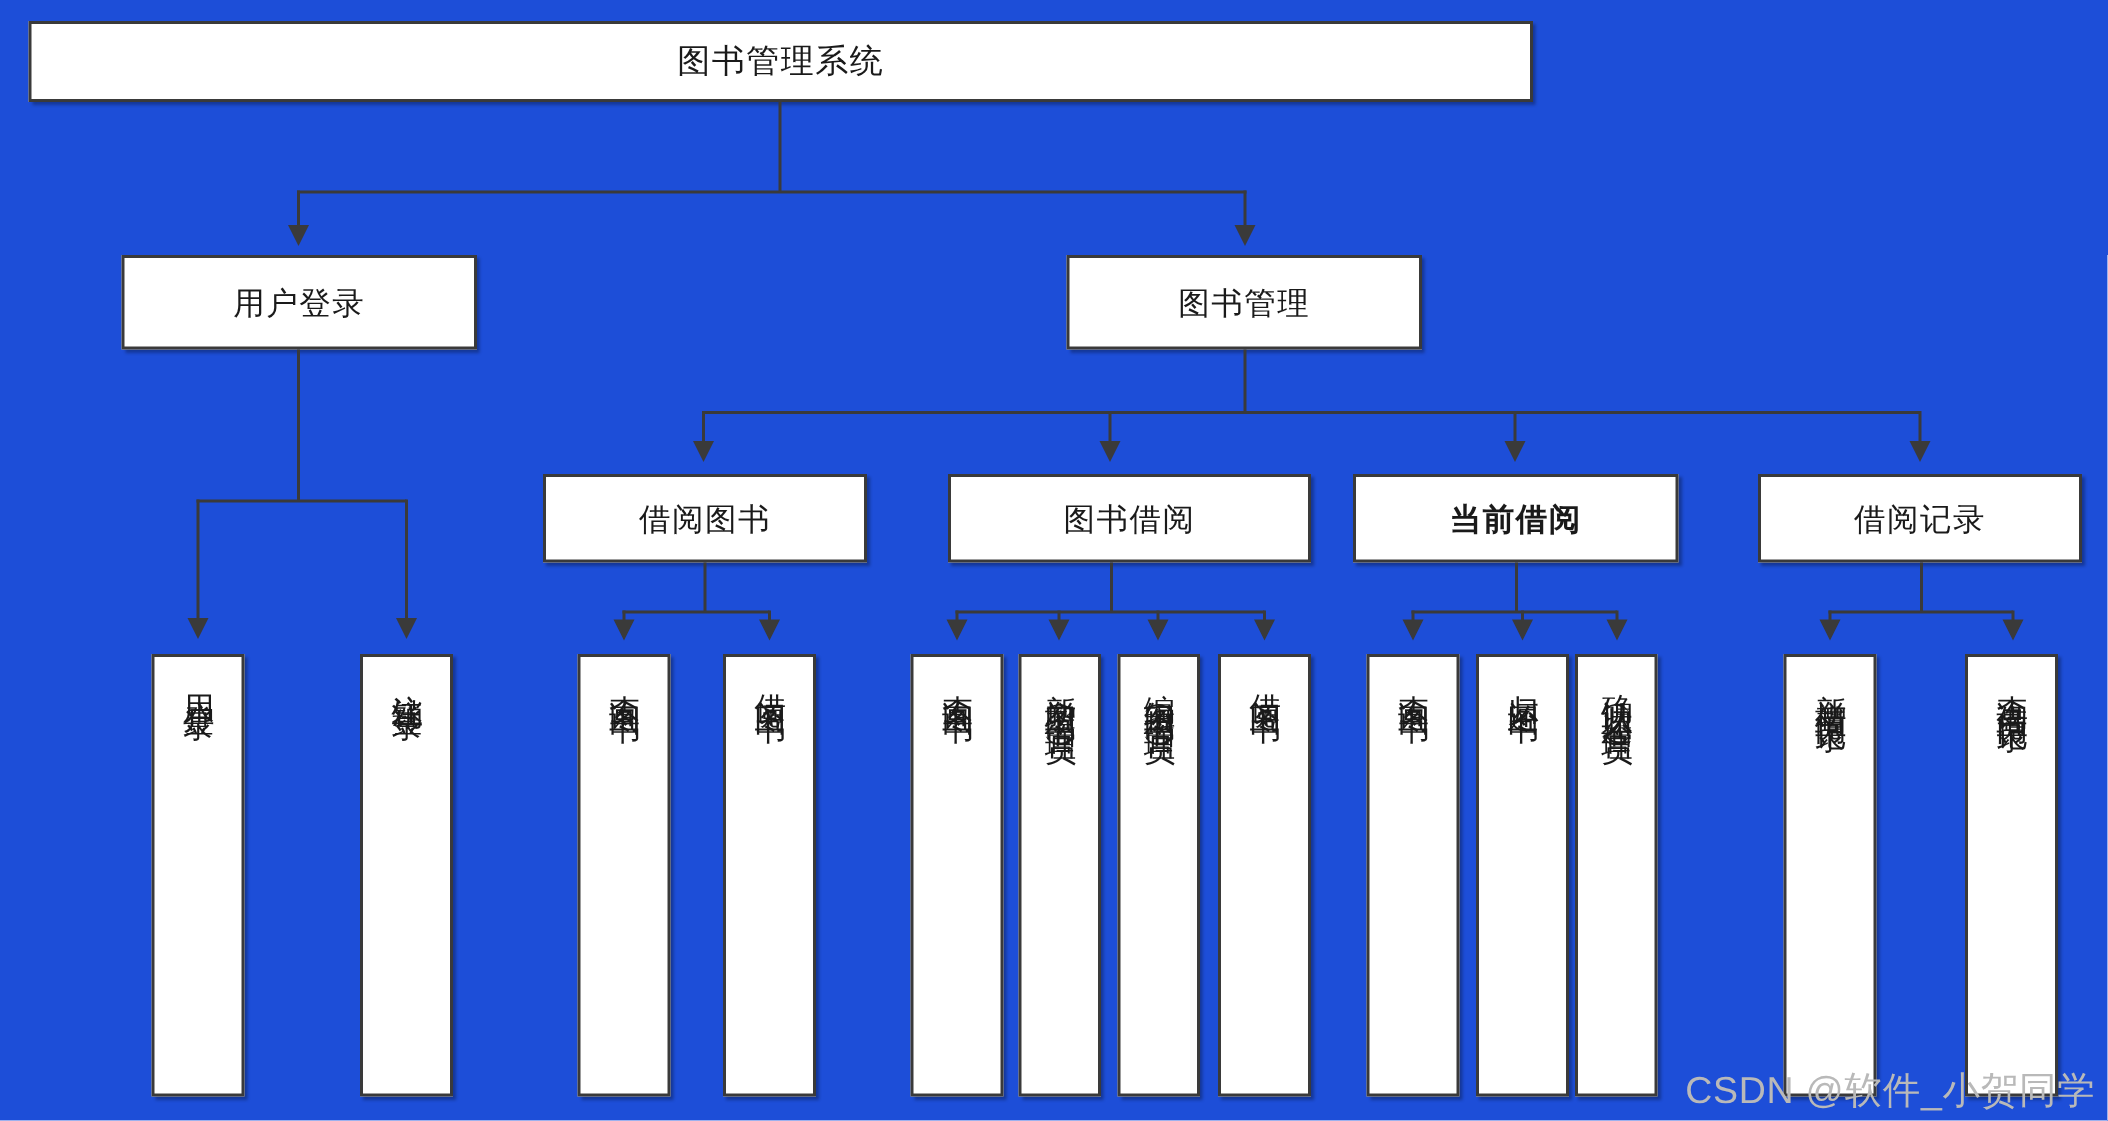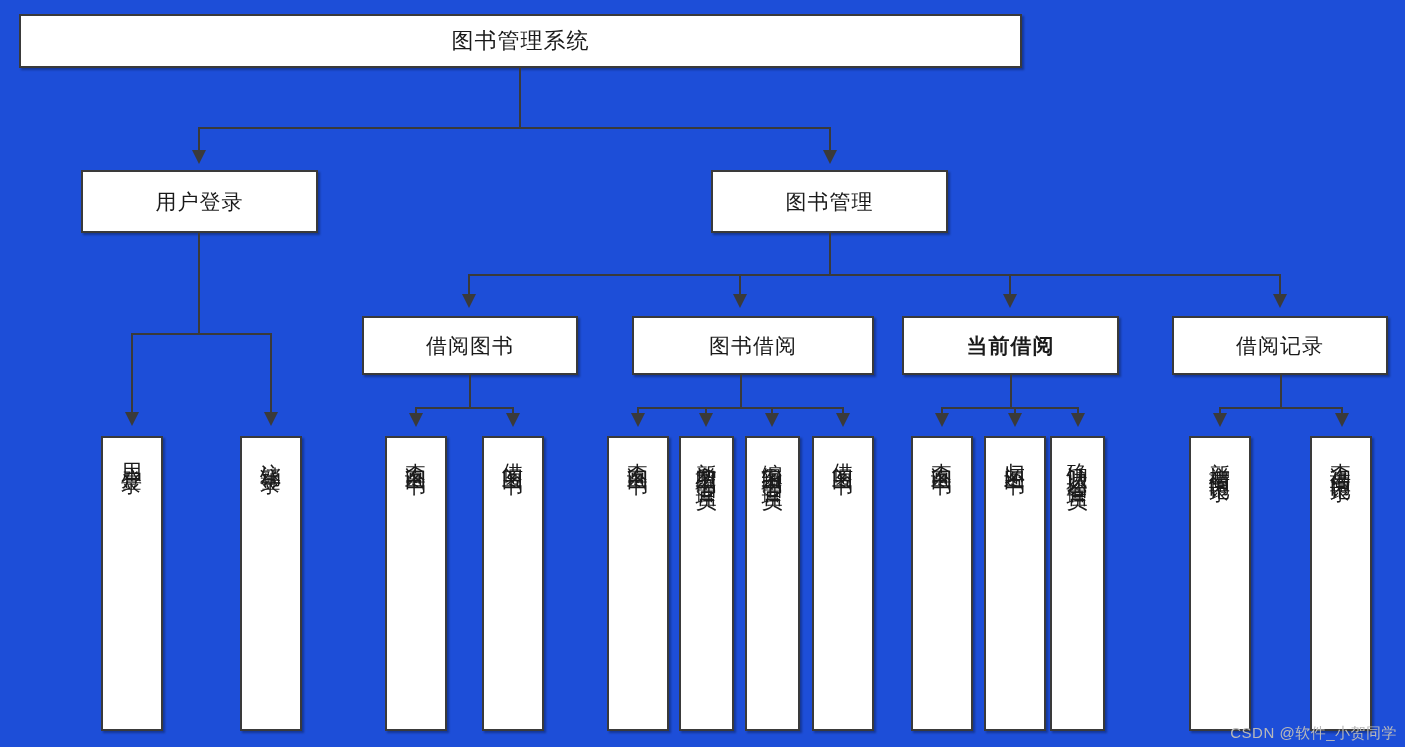--- a/index.html
+++ b/index.html
@@ -68,21 +68,21 @@
     border-left: 7px solid transparent;
     border-right: 7px solid transparent;
     border-top: 14px solid #3a3a3a;
   }
 
   
   #watermark {
     position: absolute;
     right: 8px;
     bottom: 4px;
-    font-size: 15px;
+    font-size: 25px;
     color: #b9b9b9;
     white-space: nowrap;
     letter-spacing: 0.5px;
   }
 </style>
 </head>
 <body>
 
 <div id="canvas">
 

